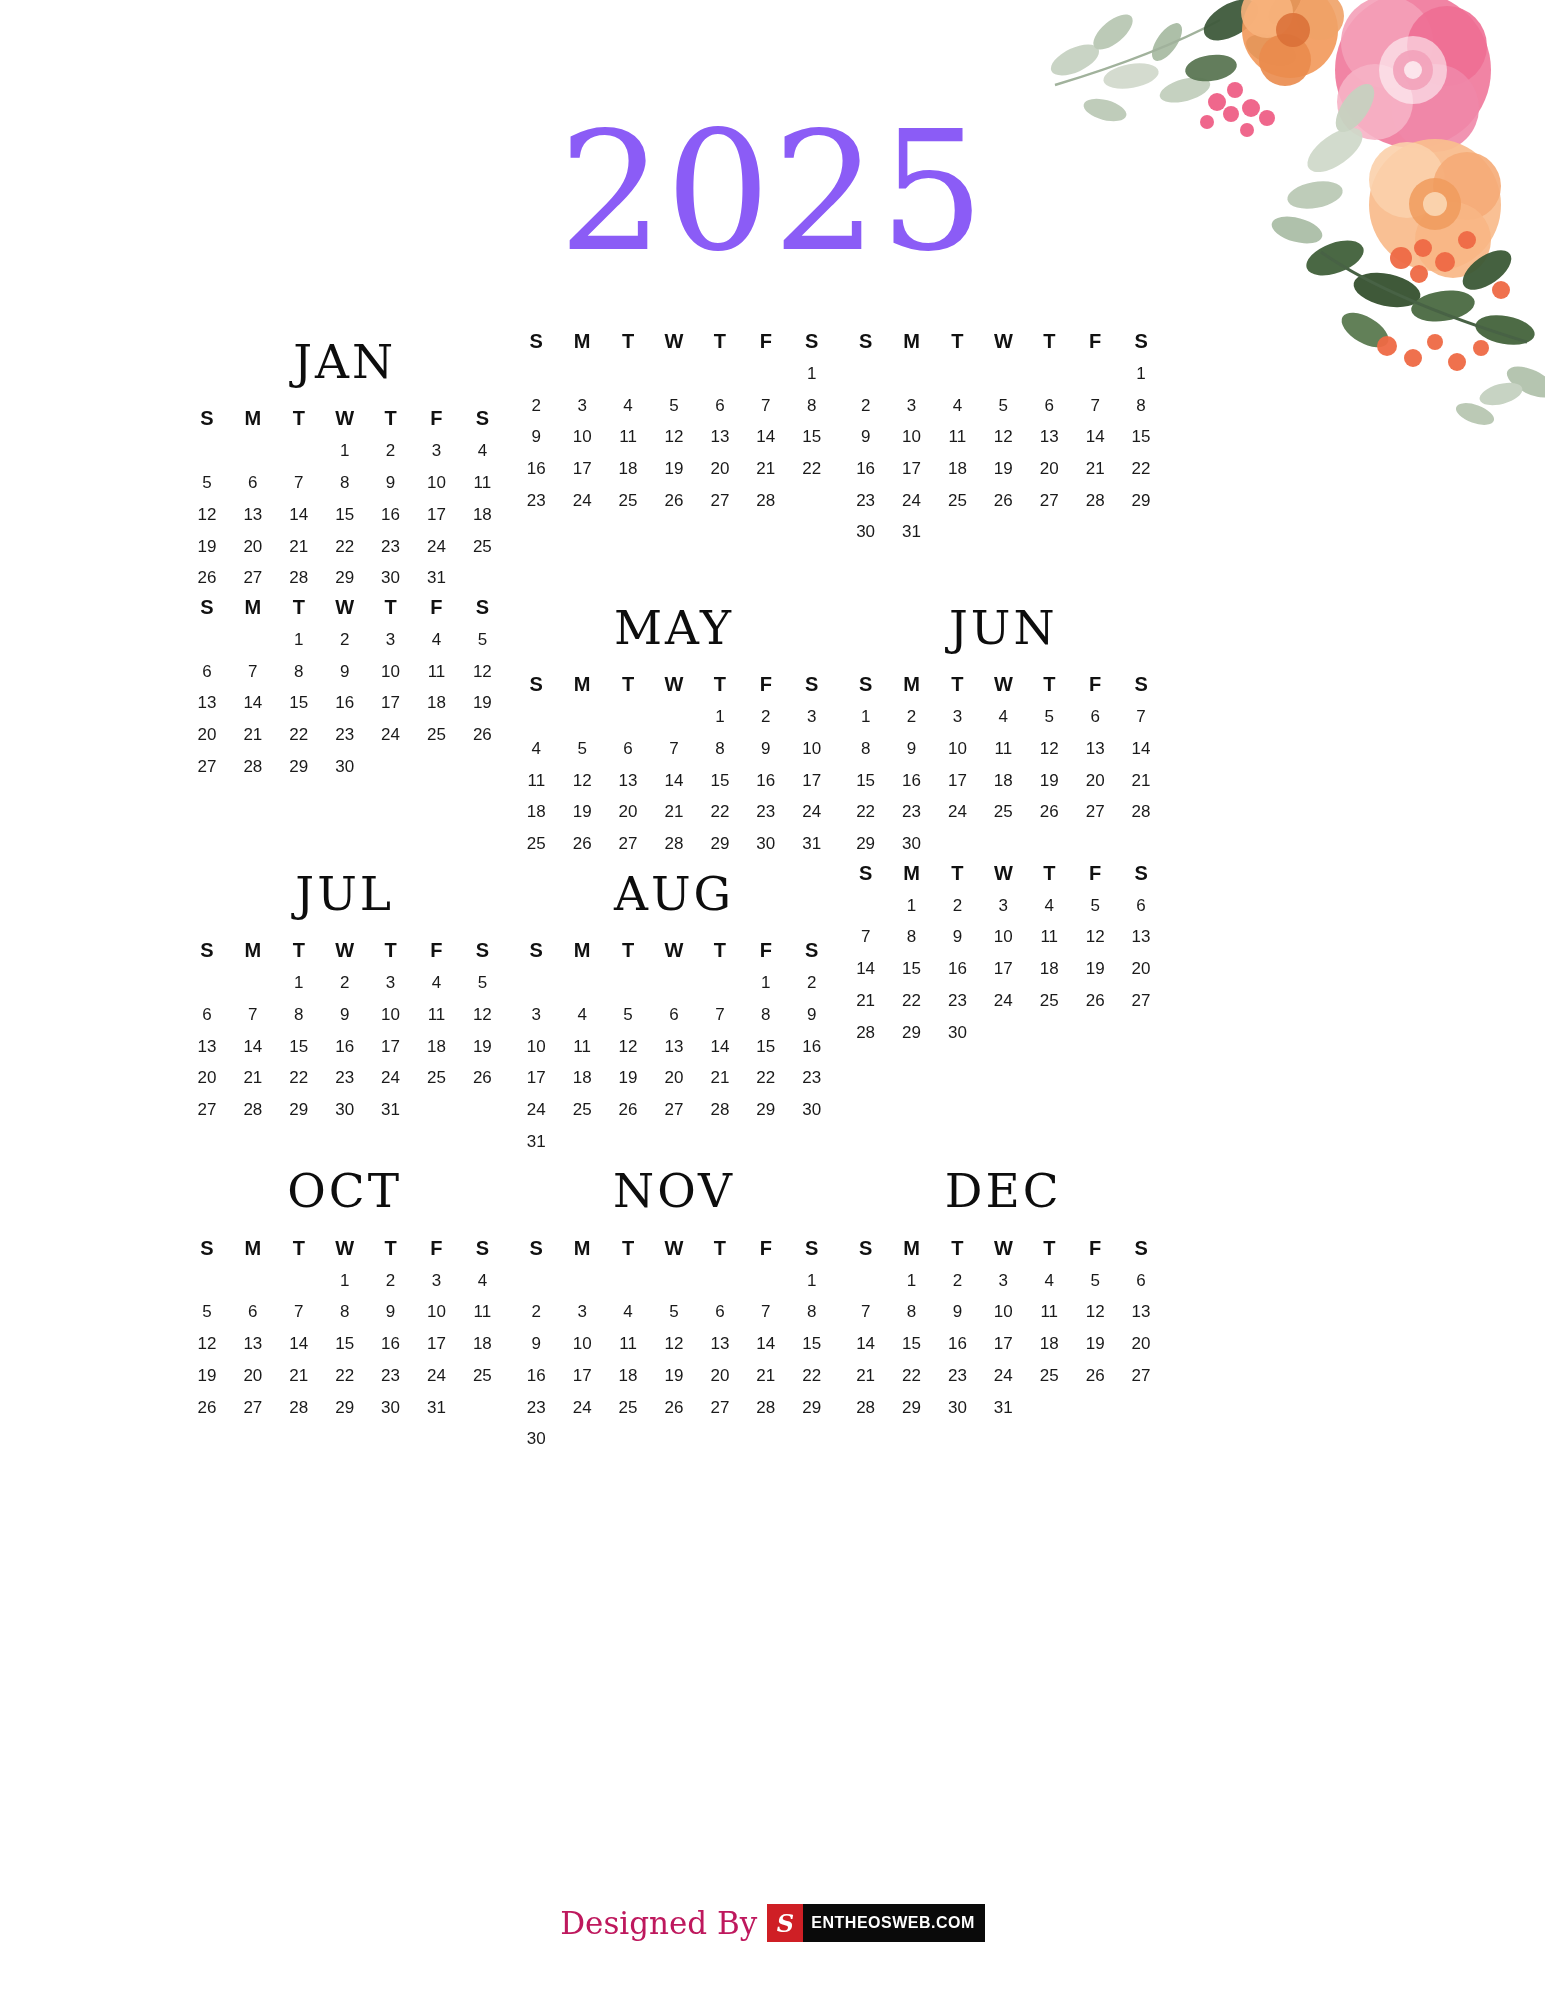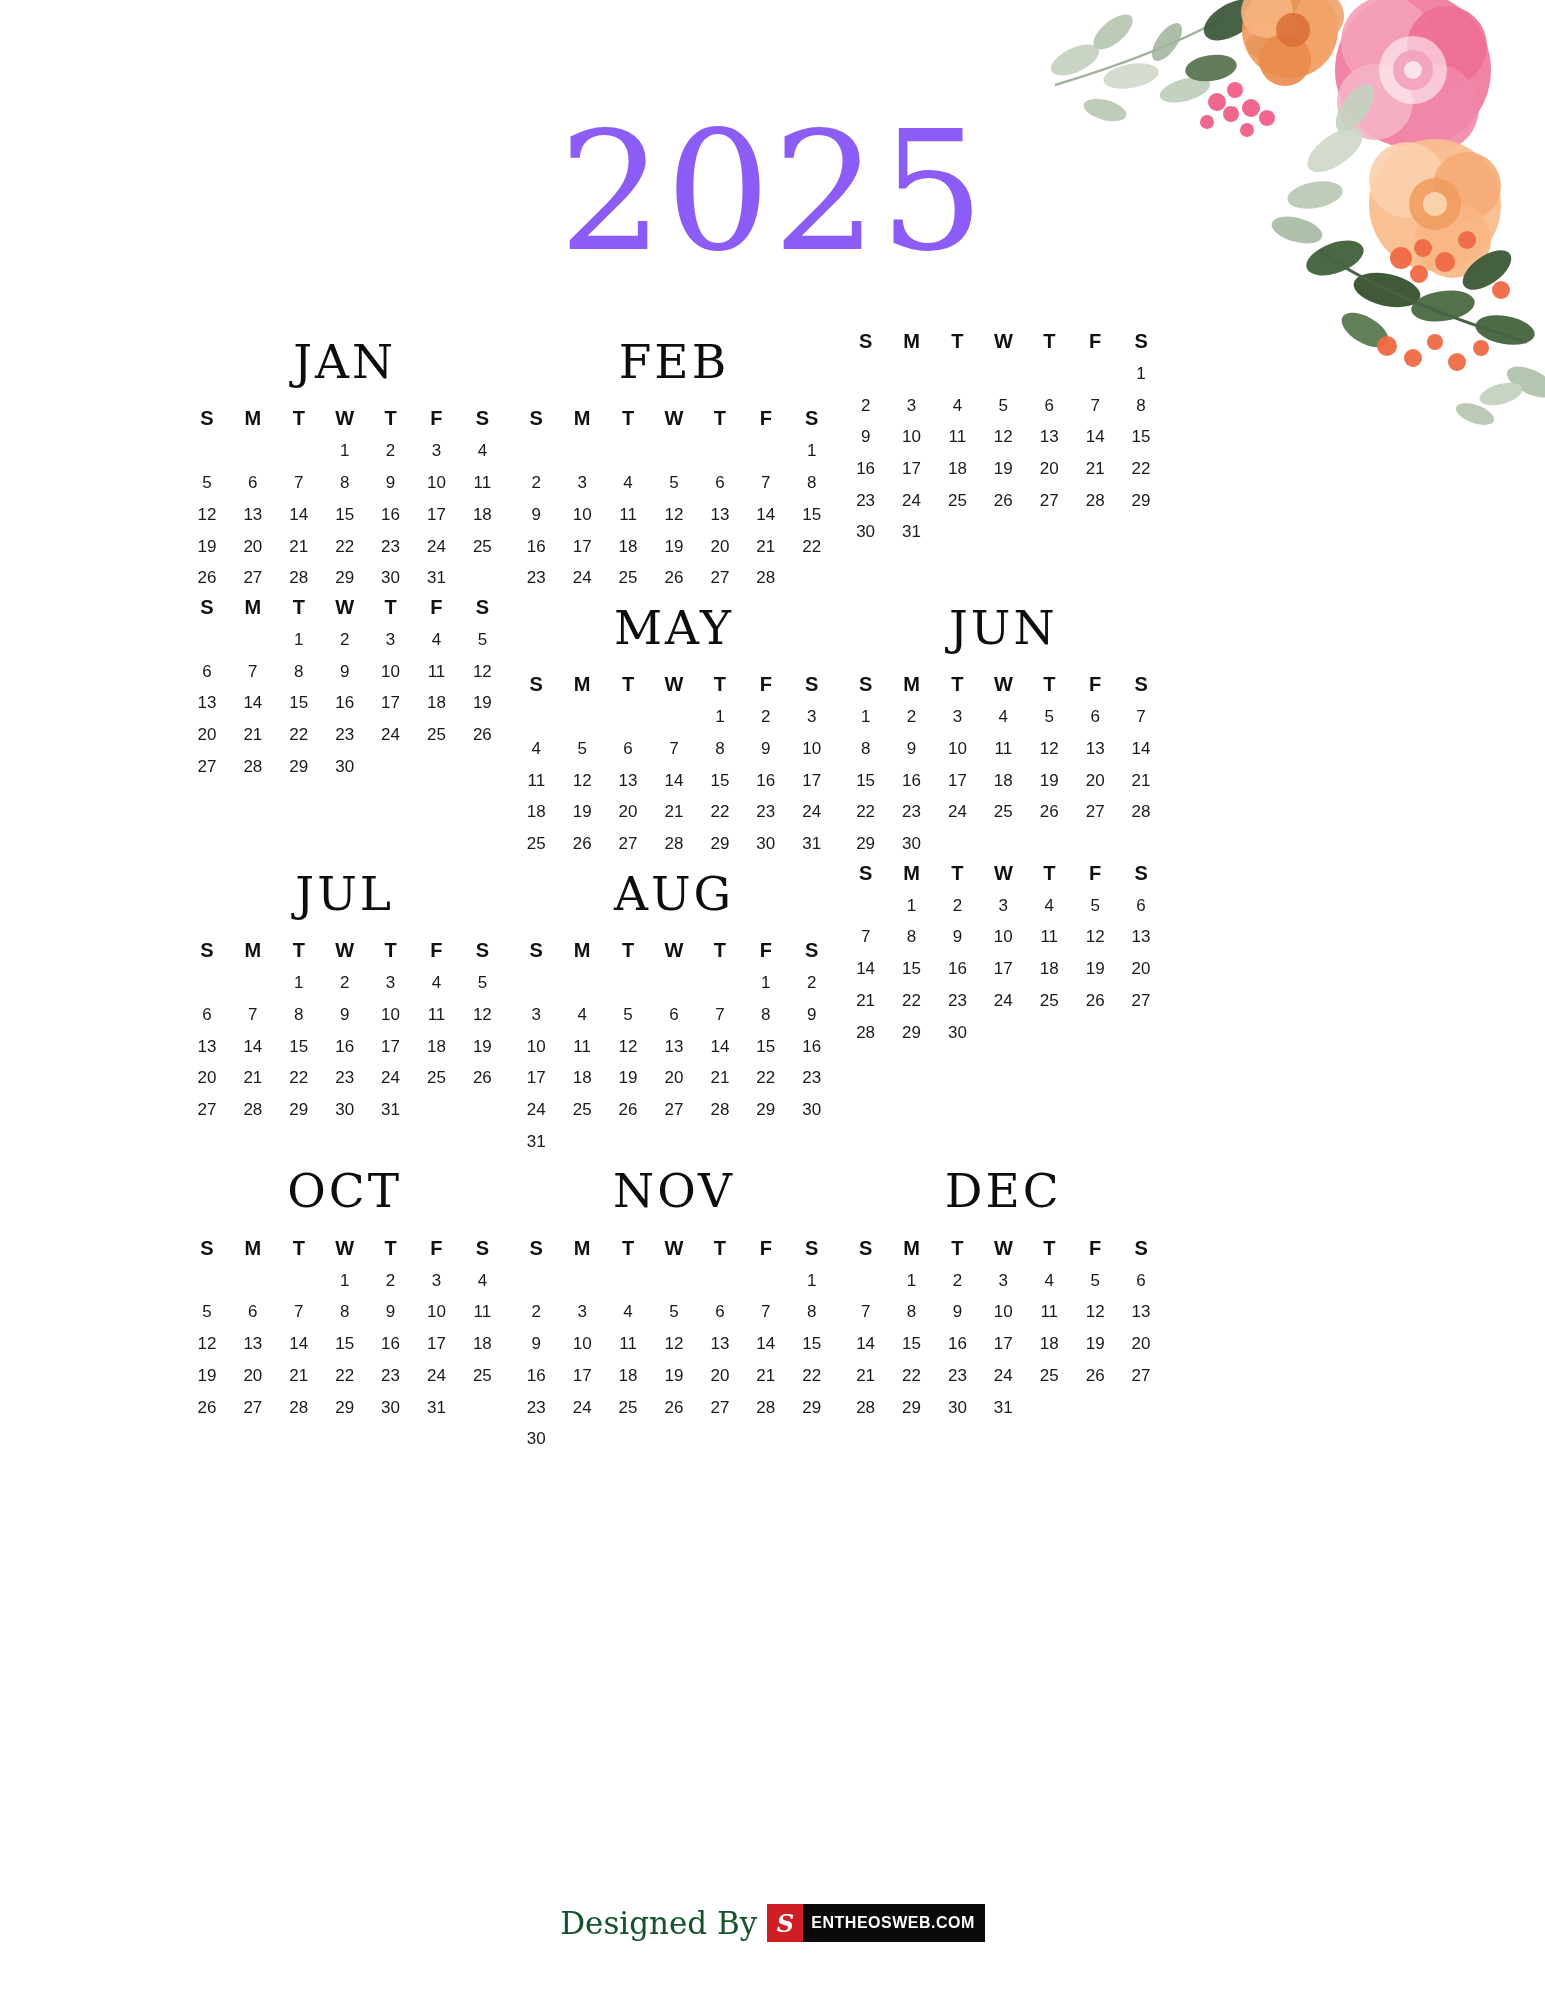--- a/index.html
+++ b/index.html
@@ -119,21 +119,21 @@
     left: 0;
     width: 1545px;
     display: flex;
     align-items: center;
     justify-content: center;
     gap: 10px;
   }
   .footer-text {
     font-family: "DejaVu Serif", serif;
     font-size: 31px;
-    color: #14532d;
+    color: #be185d;
   }
   .logo-badge {
     display: flex;
     align-items: center;
     background: #0a0a0a;
     height: 38px;
     padding: 0 10px 0 0;
   }
   .logo-mark {
     width: 36px;
@@ -307,21 +307,20 @@
             <div class="day">27</div>
             <div class="day">28</div>
             <div class="day">29</div>
             <div class="day">30</div>
             <div class="day">31</div>
           </div>
         </div>
       </div>
       <div class="month">
         <div class="month-inner">
-          <div class="month-name">FEB</div>
           <div class="dow-row">
             <div>S</div>
             <div>M</div>
             <div>T</div>
             <div>W</div>
             <div>T</div>
             <div>F</div>
             <div>S</div>
           </div>
           <div class="days-grid">

